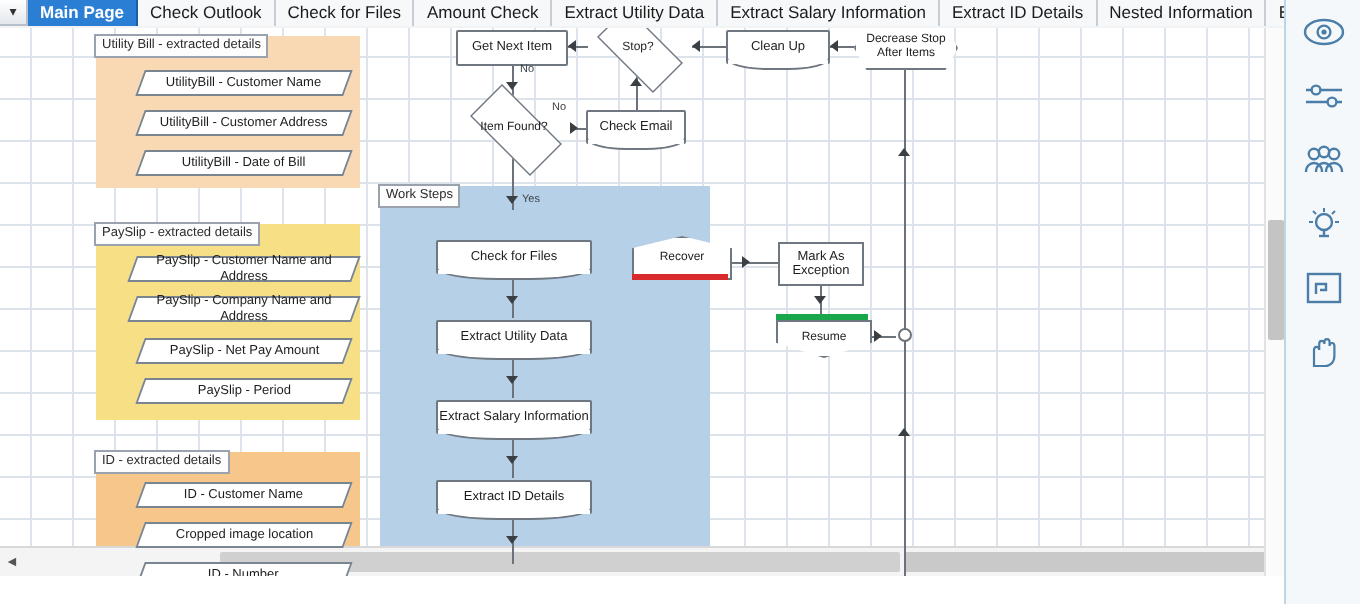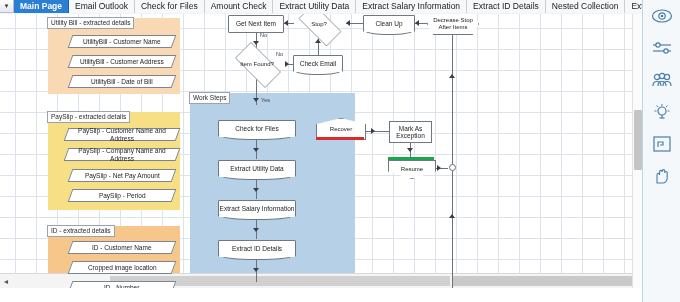--- a/index.html
+++ b/index.html
@@ -163,27 +163,27 @@
   .rtool-icon svg{display:block;}
 </style>
 </head>
 <body>
 
 <div class="app">
 
   <div class="tabbar">
     <div class="tab-menu-btn">▾</div>
     <div class="tab active">Main Page</div>
-    <div class="tab">Email Outlook</div>
+    <div class="tab">Check Outlook</div>
     <div class="tab">Check for Files</div>
     <div class="tab">Amount Check</div>
     <div class="tab">Extract Utility Data</div>
     <div class="tab">Extract Salary Information</div>
     <div class="tab">Extract ID Details</div>
-    <div class="tab">Nested Collection</div>
+    <div class="tab">Nested Information</div>
     <div class="tab">Extract ID Details - Copy</div>
 
   </div>
 
   <div class="canvas-wrap">
     <div class="grid"></div>
 
     <div class="region utility">
       <div class="region-label">Utility Bill - extracted details</div>
     </div>

